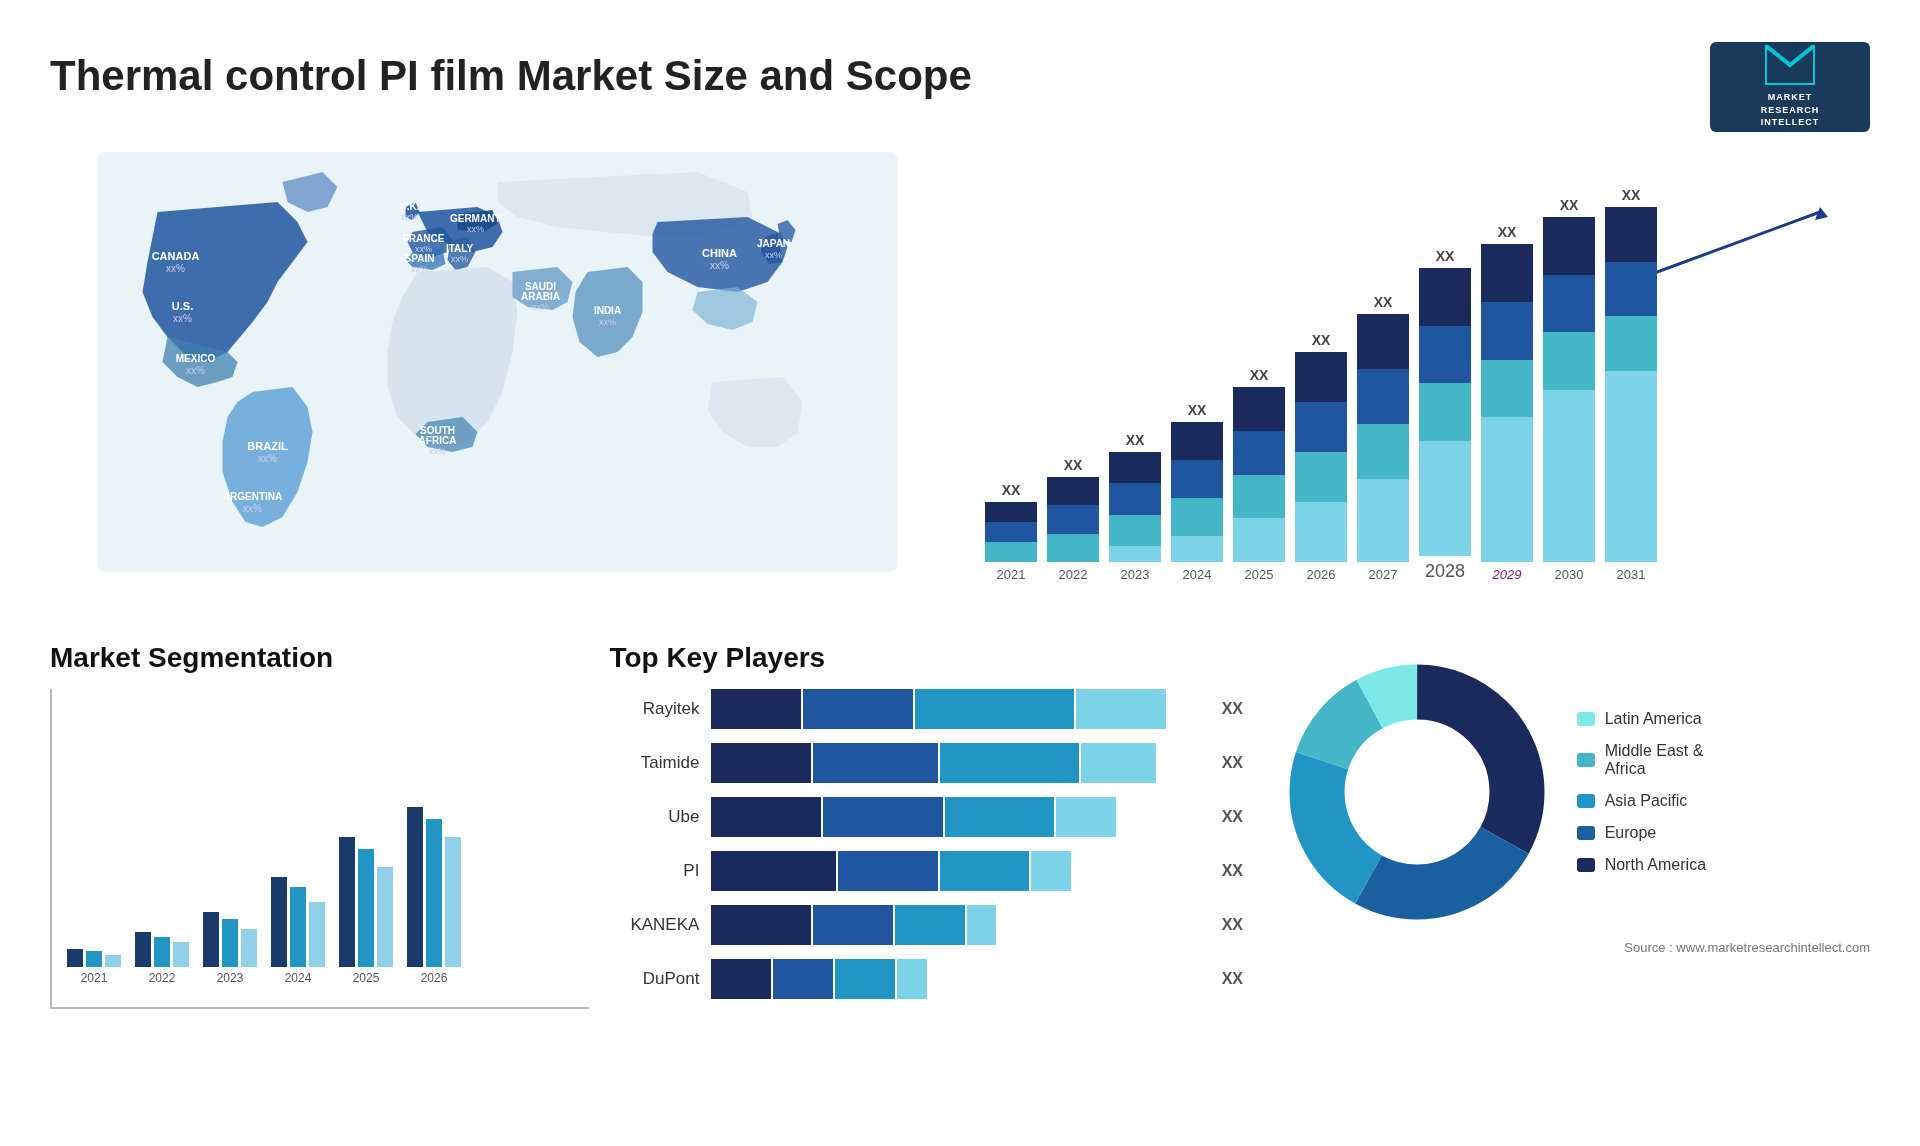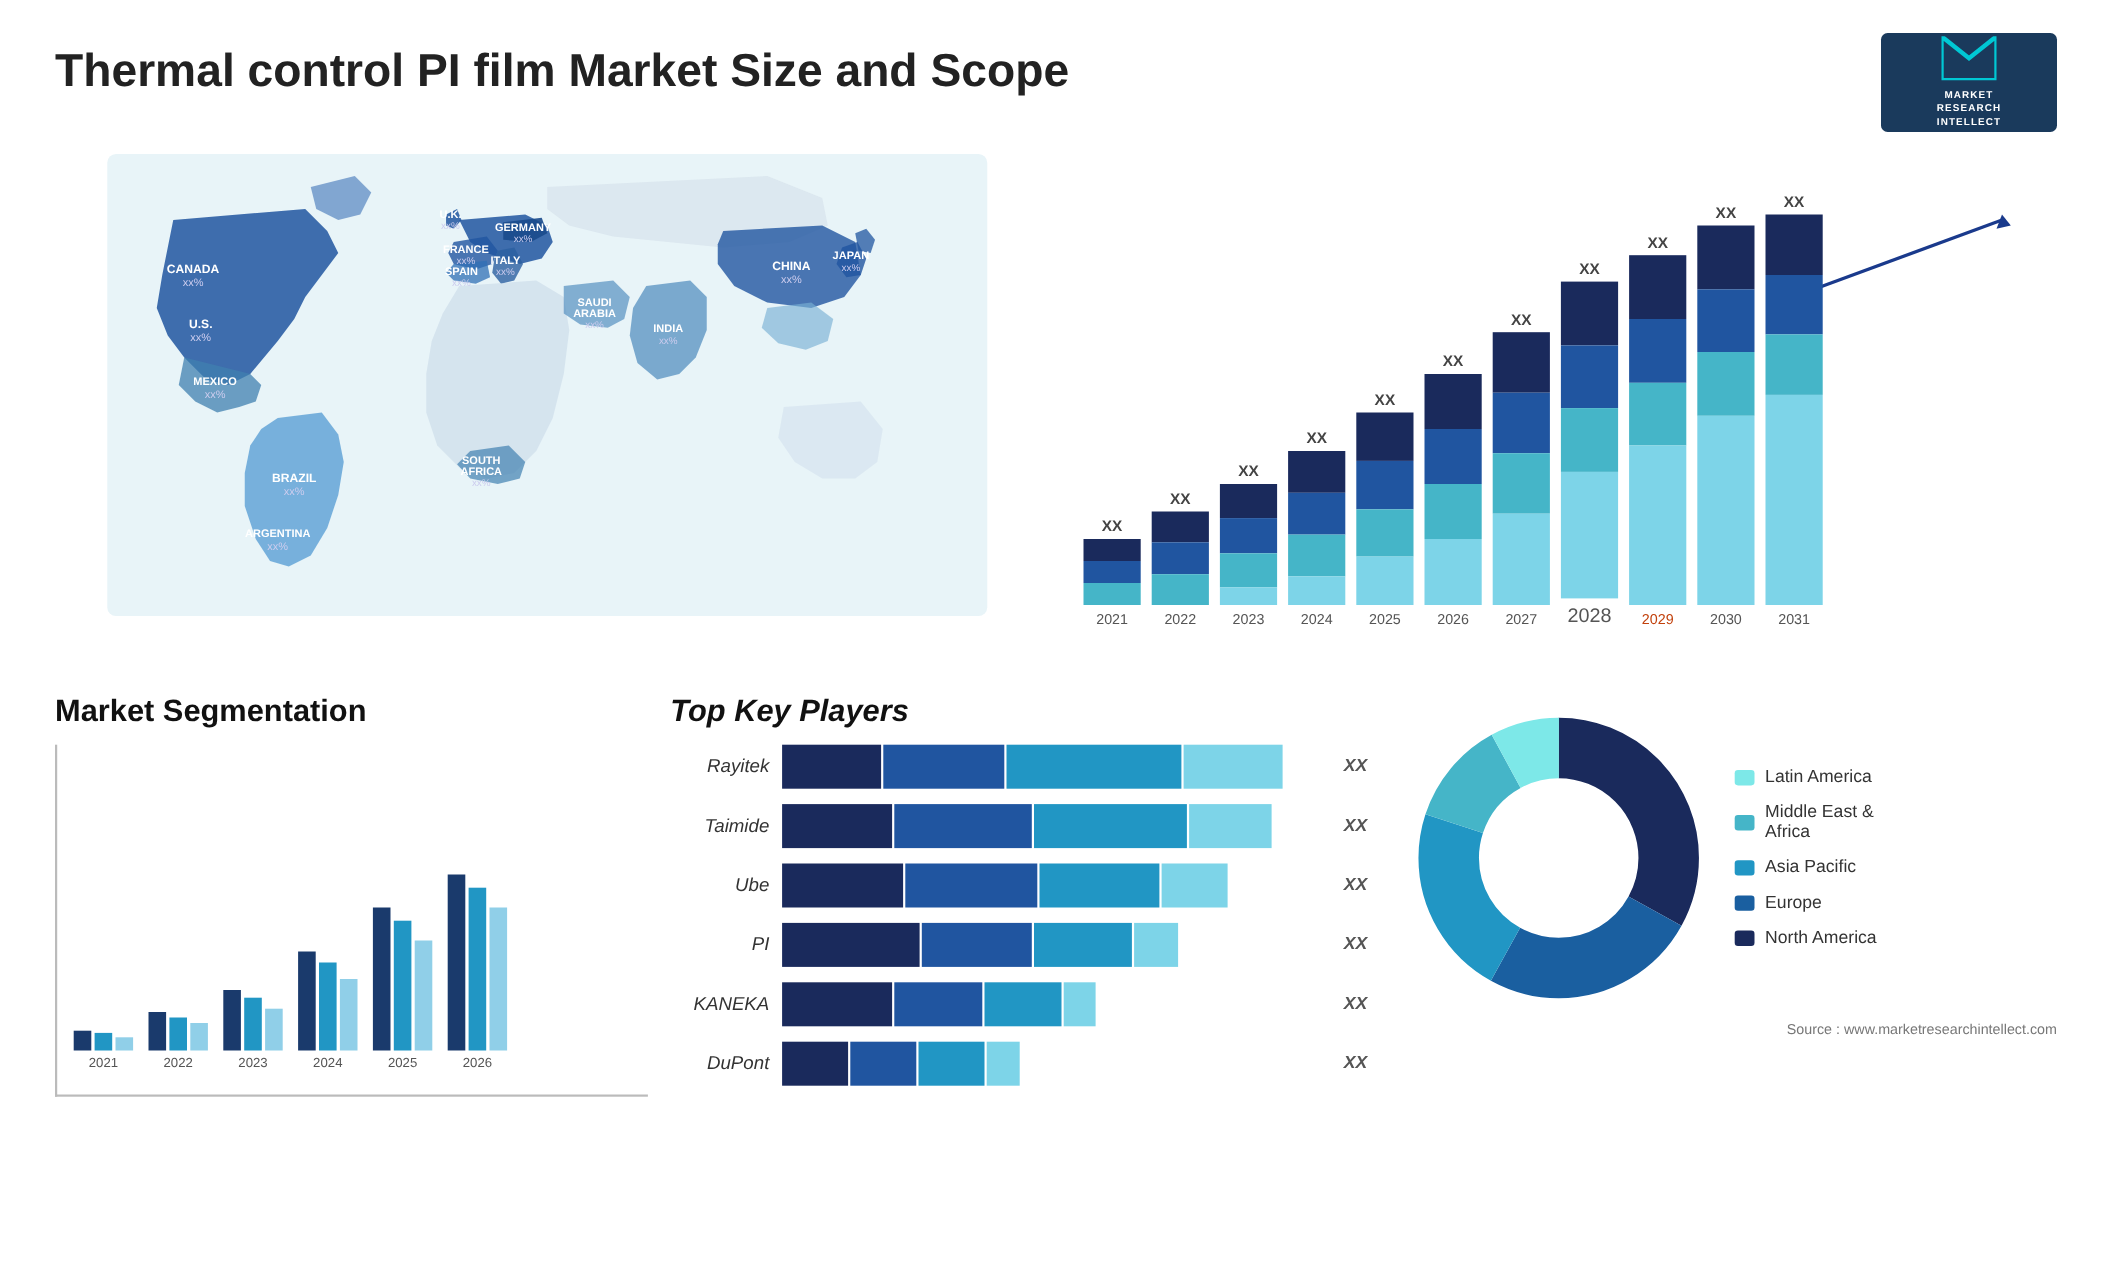--- a/index.html
+++ b/index.html
@@ -6,21 +6,21 @@
     body {
       width: 1920px;
       height: 1146px;
       background: #ffffff;
       font-family: Arial, sans-serif;
       overflow: hidden;
     }
     .page-container {
       width: 1920px;
       height: 1146px;
-      padding: 30px 50px;
+      padding: 42px 50px;
       position: relative;
     }
     
     .header {
       display: flex;
       justify-content: space-between;
       align-items: flex-start;
       margin-bottom: 20px;
     }
     .page-title {
@@ -83,21 +83,20 @@
     .bottom-row {
       display: flex;
       gap: 20px;
       height: 490px;
     }
     .seg-section {
       flex: 1;
     }
     .players-section {
       flex: 1.2;
-      font-style: italic;
     }
     .regional-section {
       flex: 1.1;
     }
 
     
     .section-title {
       font-size: 28px;
       font-weight: bold;
       color: #111;
@@ -422,21 +421,21 @@
           </div>
 
           <div style="display:flex;flex-direction:column;align-items:center;">
             <span style="font-size:14px;font-weight:bold;color:#444;margin-bottom:4px;">XX</span>
             <div style="width:52px;height:318px;display:flex;flex-direction:column;">
               <div style="flex:1;background:#1a2a5c;"></div>
               <div style="flex:1;background:#2055a0;"></div>
               <div style="flex:1;background:#45b5c8;"></div>
               <div style="flex:2.5;background:#7dd4e8;"></div>
             </div>
-            <span style="font-size:13px;color:#c2410c;margin-top:5px;">2029</span>
+            <span style="font-size:13px;color:#701a75;margin-top:5px;font-style:italic;">2029</span>
           </div>
 
           <div style="display:flex;flex-direction:column;align-items:center;">
             <span style="font-size:14px;font-weight:bold;color:#444;margin-bottom:4px;">XX</span>
             <div style="width:52px;height:345px;display:flex;flex-direction:column;">
               <div style="flex:1;background:#1a2a5c;"></div>
               <div style="flex:1;background:#2055a0;"></div>
               <div style="flex:1;background:#45b5c8;"></div>
               <div style="flex:3;background:#7dd4e8;"></div>
             </div>

